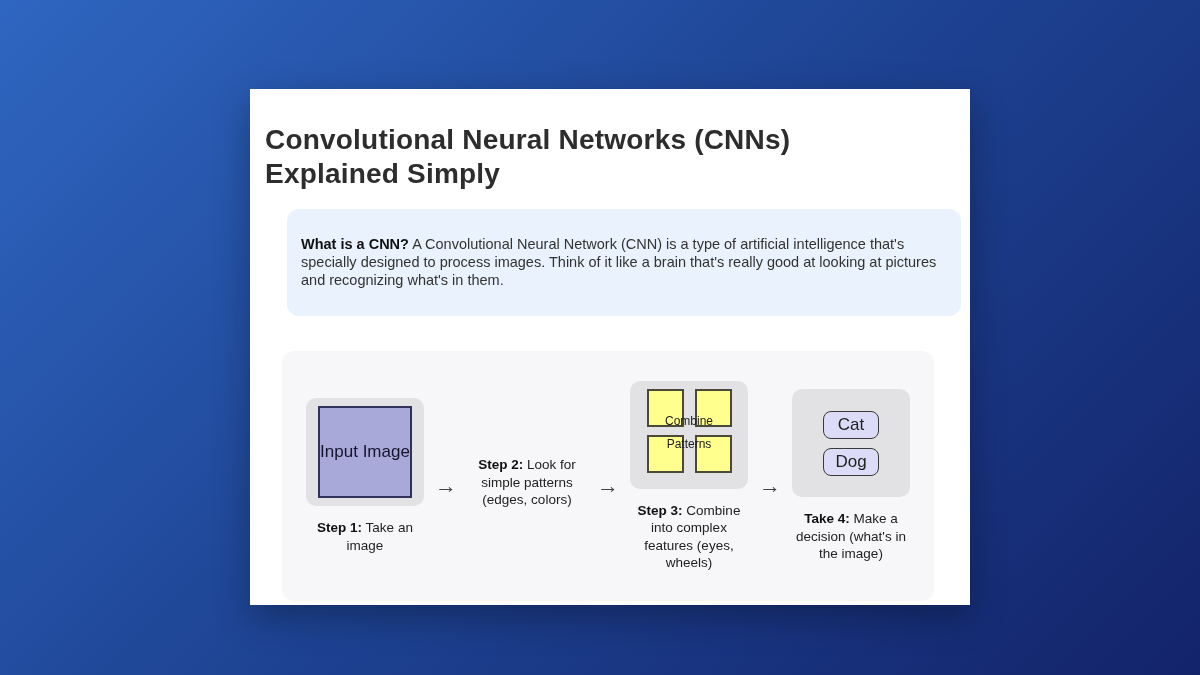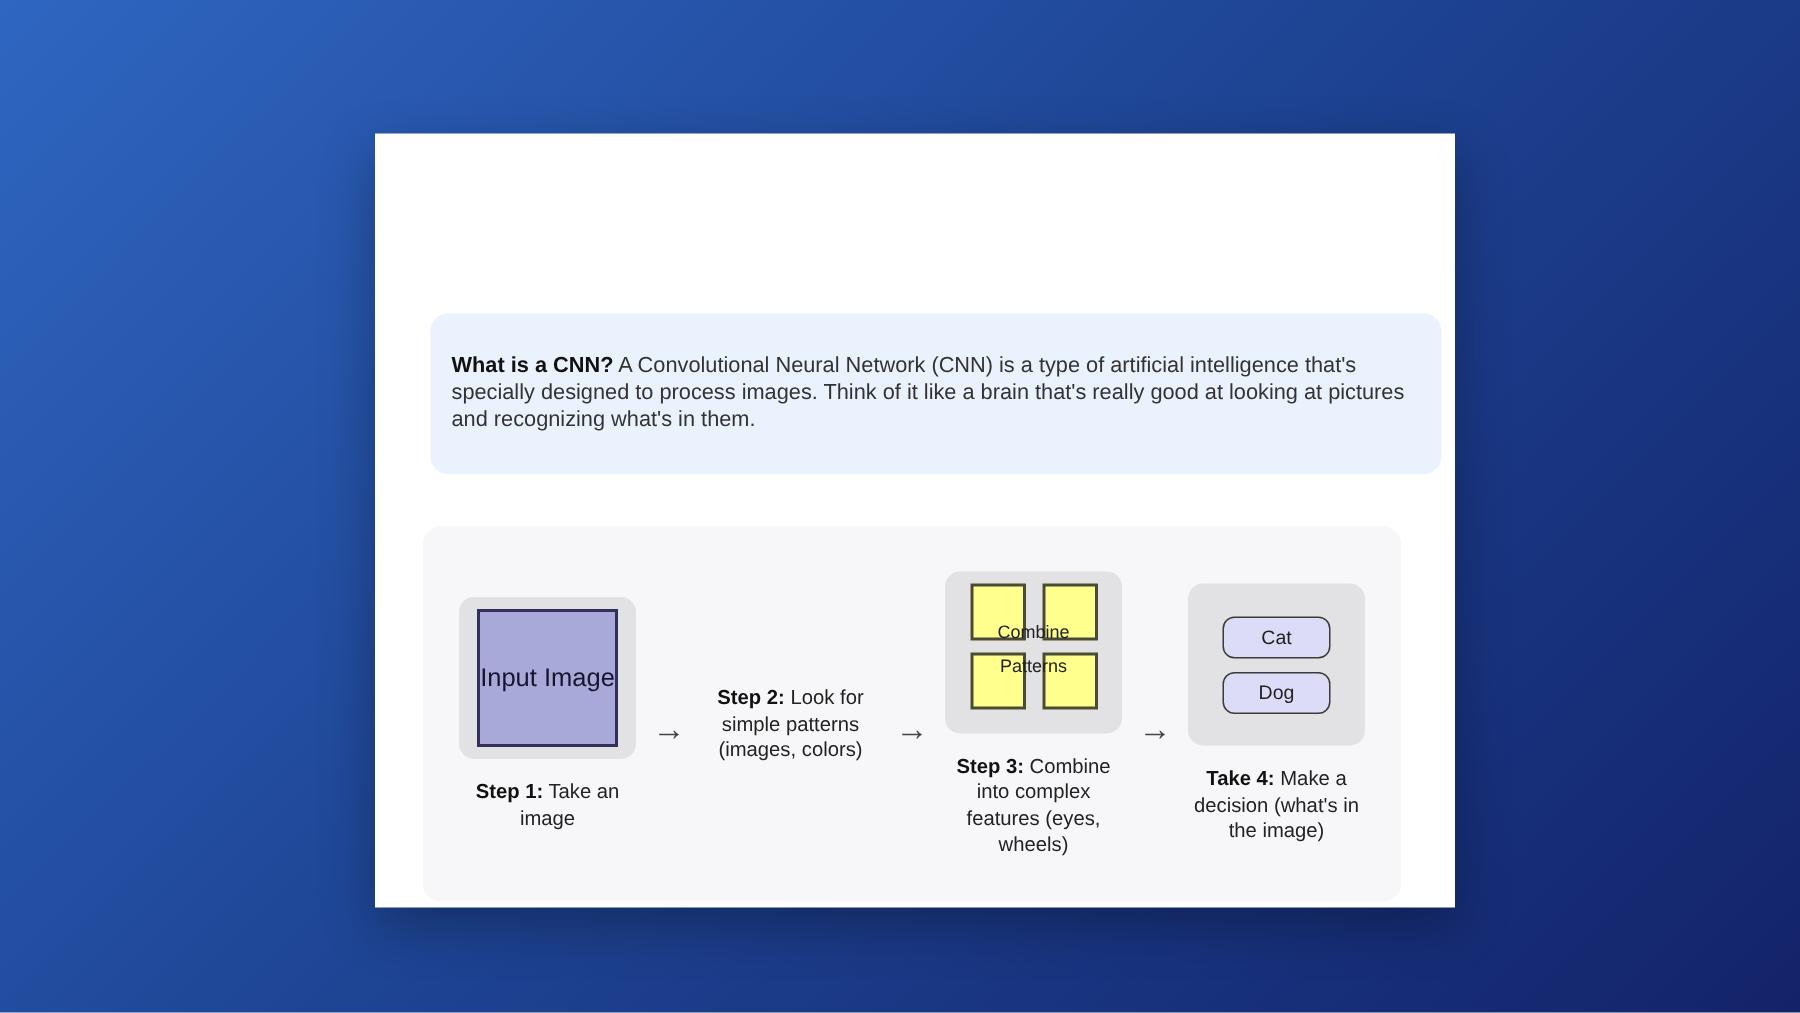--- a/index.html
+++ b/index.html
@@ -167,58 +167,59 @@
   }
   .grid-label.l1 { top: 33px; }
   .grid-label.l2 { top: 56px; }
   
   .options-stack {
     display: flex;
     flex-direction: column;
     gap: 9px;
   }
   .option-btn {
-    width: 72px;
+    width: 56px;
     height: 28px;
     box-sizing: border-box;
     background: #dcdcf8;
     border: 1.5px solid #3a3a3a;
     border-radius: 8px;
     display: flex;
     align-items: center;
     justify-content: center;
-    font-size: 13px;
+    font-size: 17px;
     color: #222222;
   }
 </style>
 </head>
 <body>
 
 <div class="page-bg">
   <div class="content-card">
 
+    <h1 class="page-title">Convolutional Neural Networks (CNNs) Explained Simply</h1>
 
     <div class="intro-box">
       <p class="intro-text"><b>What is a CNN?</b><span> A Convolutional Neural Network (CNN) is a type of artificial intelligence that's specially designed to process images. Think of it like a brain that's really good at looking at pictures and recognizing what's in them.</span></p>
     </div>
 
     <div class="diagram-panel">
       <div class="steps-row">
 
         <div class="step-col">
           <div class="step-box">
             <div class="input-square">Input Image</div>
           </div>
           <div class="step-caption"><b>Step 1:</b><span> Take an image</span></div>
         </div>
 
         <div class="arrow">→</div>
 
         <div class="step-col">
-          <div class="step-caption"><b>Step 2:</b><span> Look for simple patterns (images, colors)</span></div>
+          <div class="step-caption"><b>Step 2:</b><span> Look for simple patterns (edges, colors)</span></div>
         </div>
 
         <div class="arrow">→</div>
 
         <div class="step-col">
           <div class="step-box">
             <div class="feature-grid">
               <div class="feature-square"></div>
               <div class="feature-square"></div>
               <div class="feature-square"></div>

